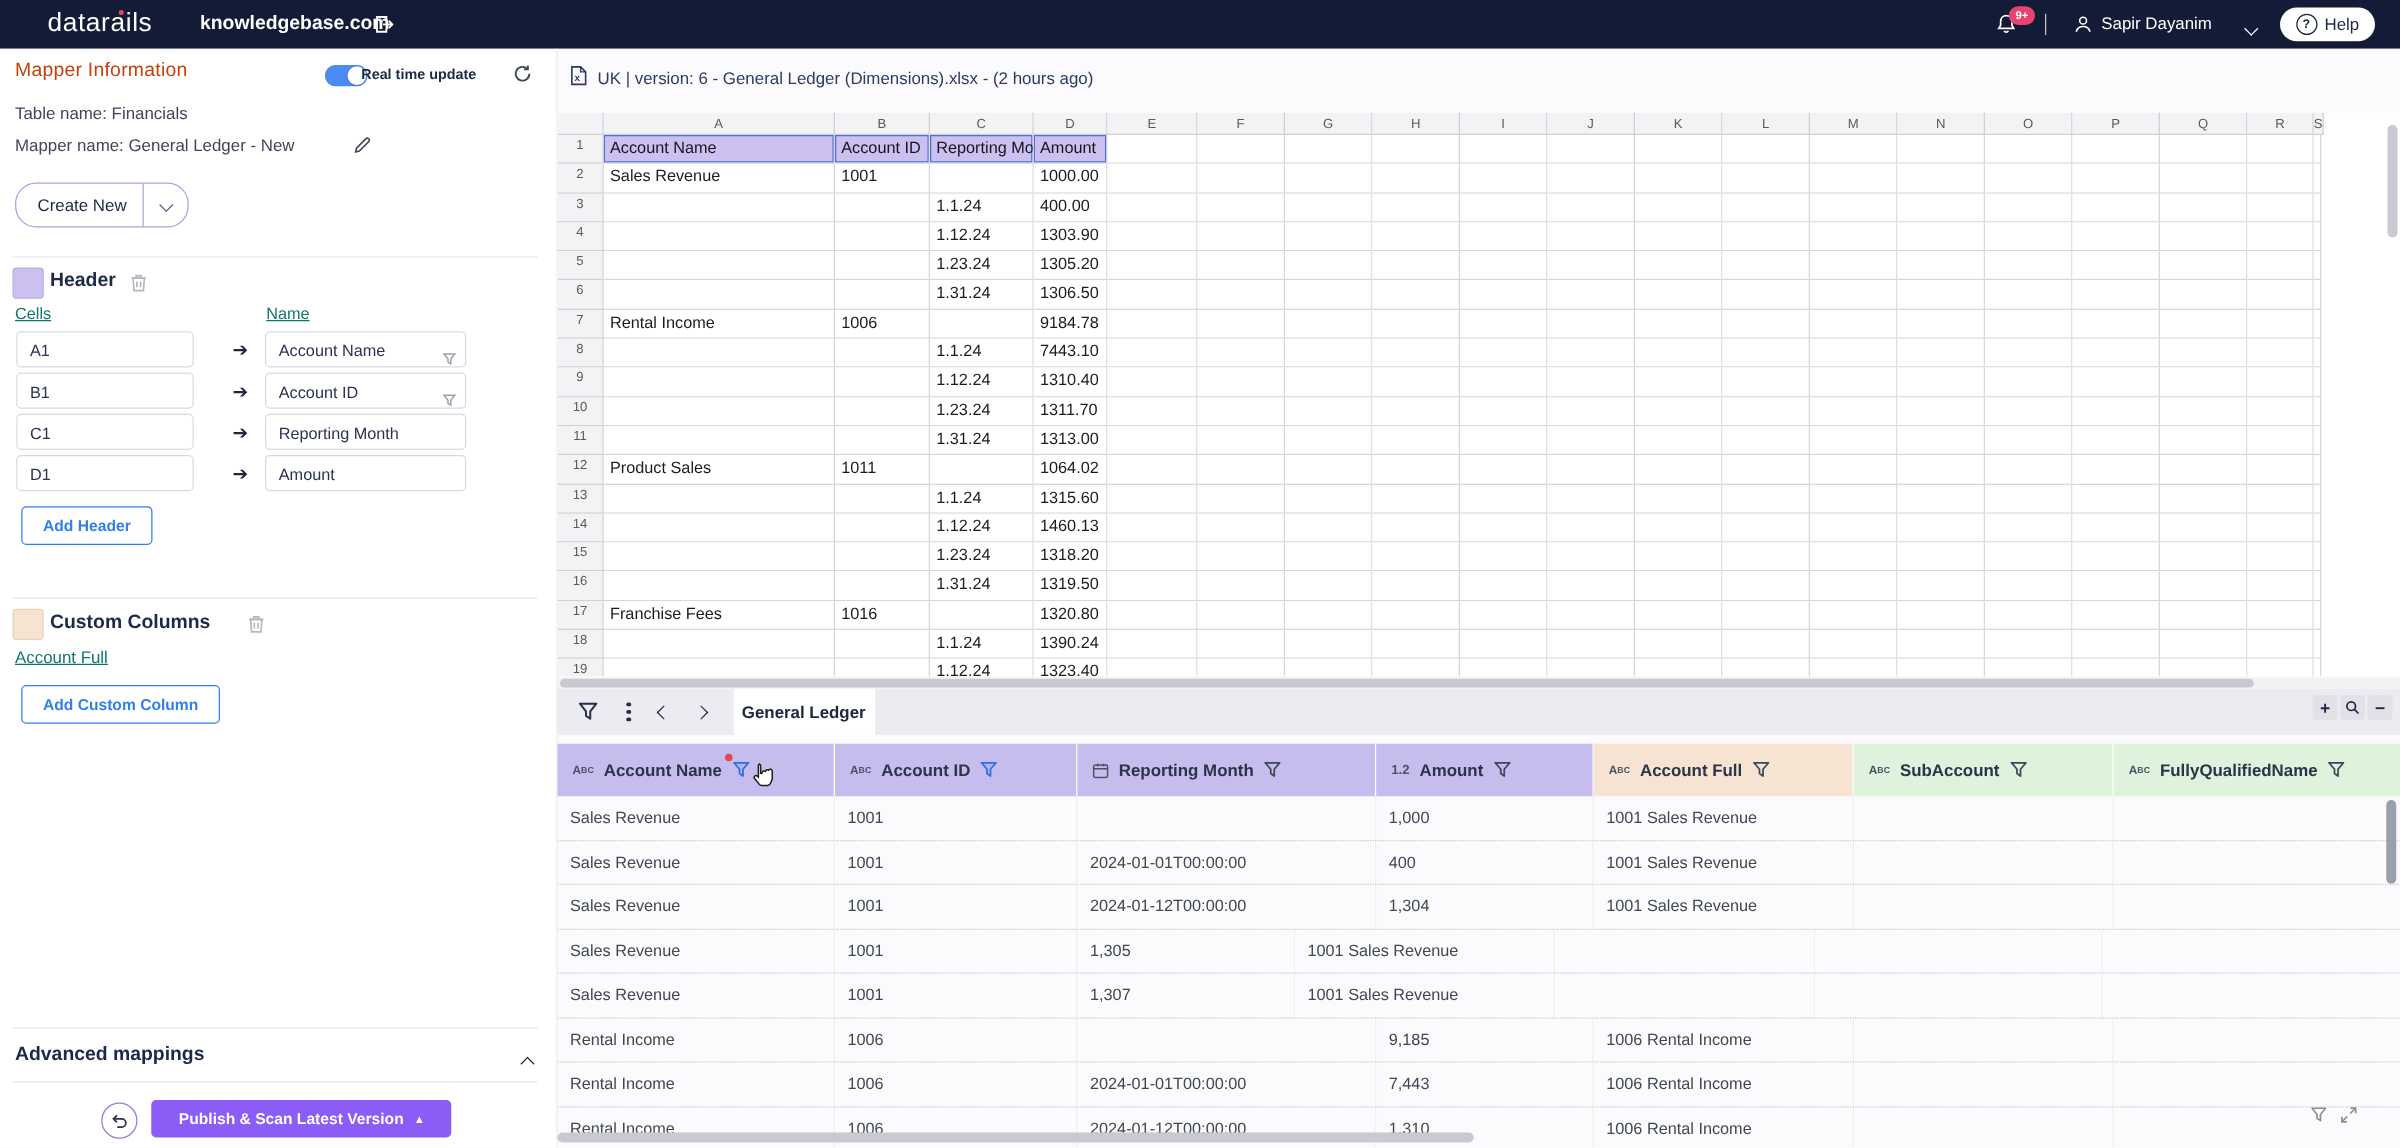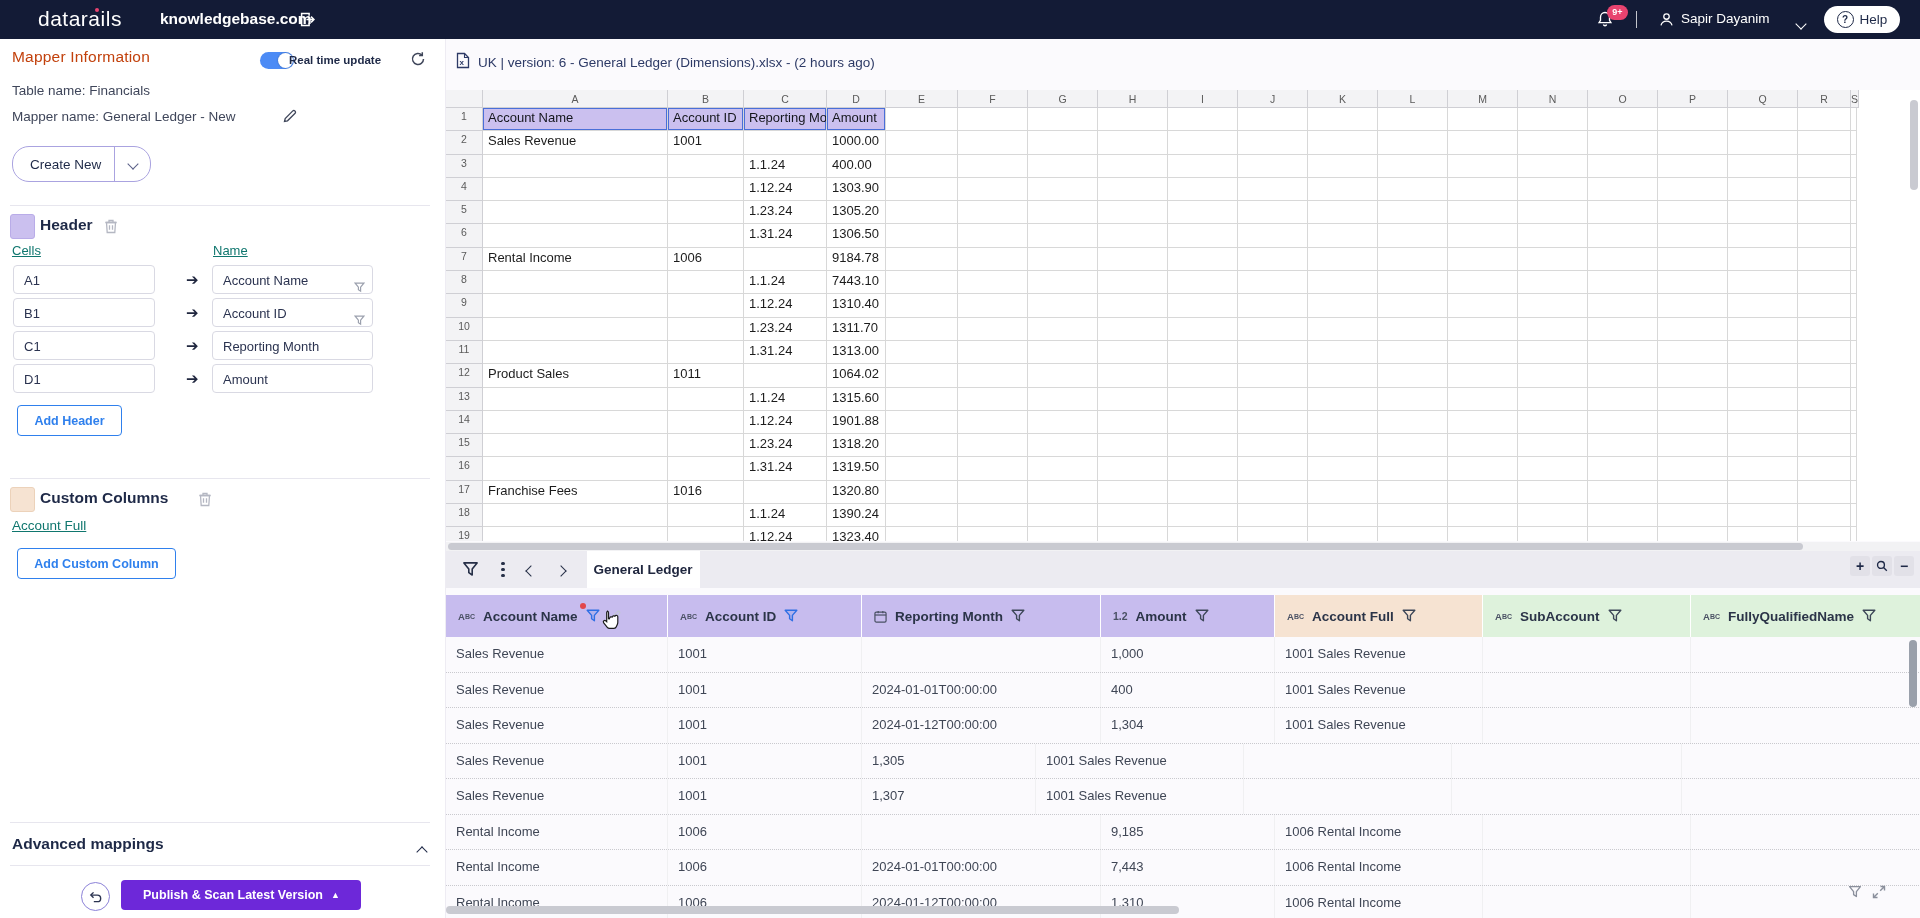--- a/index.html
+++ b/index.html
@@ -53,21 +53,21 @@
              font-size:13px;color:#2b3350;line-height:29px;padding-left:10px;box-sizing:border-box;}
   .map-input.name{width:161px;left:212px;}
   .map-arrow{position:absolute;left:186px;font-size:15px;font-weight:bold;color:#20273f;}
   .mini-funnel{position:absolute;right:7px;top:8px;}
   .btn-outline{position:absolute;background:#fff;border:1.6px solid #2f80ed;border-radius:4px;color:#2f80ed;
                font-size:12.5px;font-weight:bold;display:flex;align-items:center;justify-content:center;cursor:pointer;}
   .adv-title{position:absolute;left:12px;top:796px;font-size:15.5px;font-weight:bold;color:#1e2947;}
   .adv-chev{position:absolute;left:418px;top:803px;color:#1e2947;cursor:pointer;}
   .undo-btn{position:absolute;left:81px;top:843px;width:27px;height:27px;border:1.4px solid #8c82d8;border-radius:50%;
             background:#fff;display:flex;align-items:center;justify-content:center;cursor:pointer;}
-  .publish{position:absolute;left:121px;top:841px;width:240px;height:30px;background:#6d28d9;border-radius:4px;
+  .publish{position:absolute;left:121px;top:841px;width:240px;height:30px;background:#8b5cf6;border-radius:4px;
            color:#fff;font-size:12.5px;font-weight:bold;display:flex;align-items:center;cursor:pointer;}
   .publish .plbl{flex:1;text-align:center;padding-left:14px;}
   .publish .caret{width:30px;text-align:left;font-size:9px;}
 
   
   .main{position:absolute;left:445px;top:39px;width:1475px;height:879px;background:#fbfafd;border-left:1px solid #eeecf3;box-sizing:border-box;}
   .sheet-title{position:absolute;left:10px;top:13px;display:flex;align-items:center;gap:8px;font-size:13.5px;color:#2d3a66;}
 
   
   .xwrap{position:absolute;left:0;top:51px;width:1475px;height:451px;overflow:hidden;background:#fff;}
@@ -566,21 +566,21 @@
         <div class="xcell" style="width: 70px; flex: 0 0 70px;"></div>
         <div class="xcell" style="width: 70px; flex: 0 0 70px;"></div>
         <div class="xcell" style="width: 53px; flex: 0 0 53px;"></div>
         <div class="xcell"></div>
       </div>
       <div class="xrow">
         <div class="xcell xnum" style="width: 37px; flex: 0 0 37px;">14</div>
         <div class="xcell" style="width: 185px; flex: 0 0 185px;"></div>
         <div class="xcell" style="width: 76px; flex: 0 0 76px;"></div>
         <div class="xcell" style="width: 83px; flex: 0 0 83px;">1.12.24</div>
-        <div class="xcell" style="width: 59px; flex: 0 0 59px;">1901.88</div>
+        <div class="xcell" style="width: 59px; flex: 0 0 59px;">1460.13</div>
         <div class="xcell" style="width: 72px; flex: 0 0 72px;"></div>
         <div class="xcell" style="width: 70px; flex: 0 0 70px;"></div>
         <div class="xcell" style="width: 70px; flex: 0 0 70px;"></div>
         <div class="xcell" style="width: 70px; flex: 0 0 70px;"></div>
         <div class="xcell" style="width: 70px; flex: 0 0 70px;"></div>
         <div class="xcell" style="width: 70px; flex: 0 0 70px;"></div>
         <div class="xcell" style="width: 70px; flex: 0 0 70px;"></div>
         <div class="xcell" style="width: 70px; flex: 0 0 70px;"></div>
         <div class="xcell" style="width: 70px; flex: 0 0 70px;"></div>
         <div class="xcell" style="width: 70px; flex: 0 0 70px;"></div>

